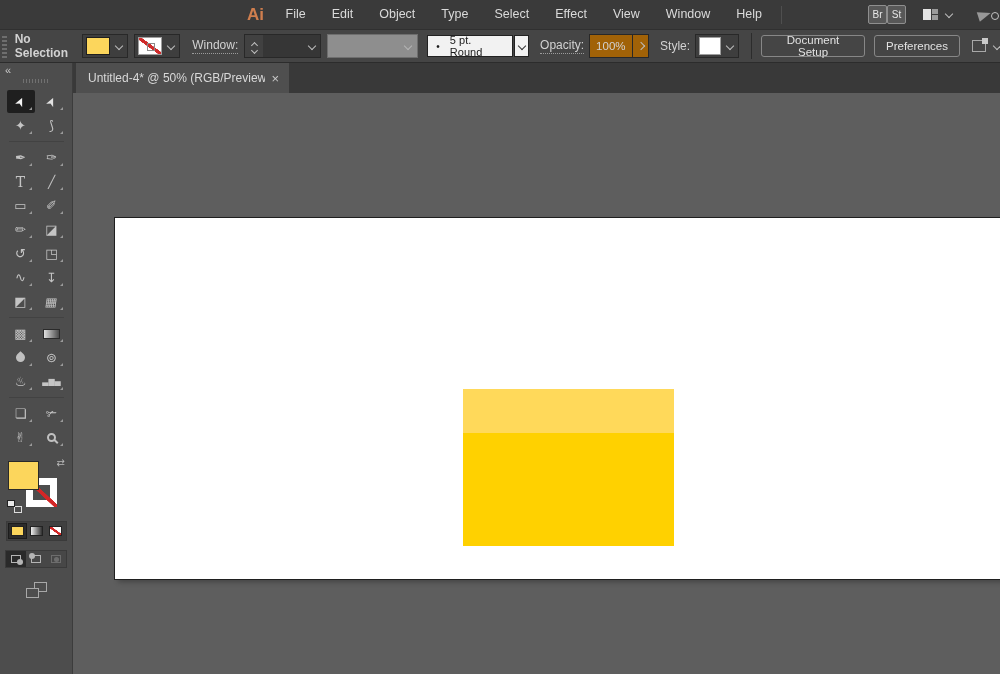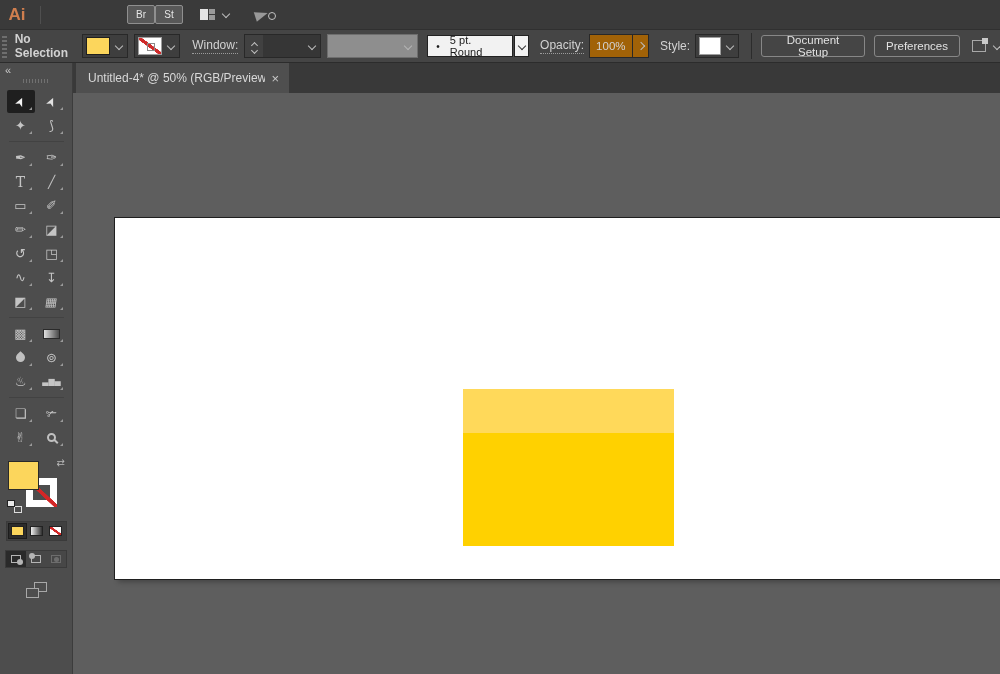--- a/index.html
+++ b/index.html
@@ -1,26 +1,26 @@
 <!DOCTYPE html>
 <html><head>
 <meta charset="utf-8">
 <style>
   * { box-sizing: border-box; margin: 0; padding: 0; user-select: none; }
   html,body { width:1000px; height:674px; overflow:hidden; }
   body { font-family:"Liberation Sans", sans-serif; }
   .app { width:1000px; height:674px; display:flex; flex-direction:column; background:#5e5e5e; }
 
   
-  .menubar { height:29px; background:#3a3a3a; display:flex; align-items:center; flex:0 0 auto; }
+  .menubar { height:29px; background:#3a3a3a; display:flex; align-items:center; flex:0 0 auto;justify-content:flex-end; }
   .logo { width:34px; text-align:center; color:#cf7e4e; font-weight:bold; font-size:17px; }
   .menu-items { display:flex; height:100%; align-items:center; }
   .menu-item { padding:0 13px; font-size:12.5px; color:#dadada; line-height:29px; cursor:default; }
   .mb-sep { width:1px; height:18px; background:#4f4f4f; margin-left:6px; }
-  .sq-btn { width:28px; height:19px; border:1px solid #8f8f8f; border-radius:2px; background:#585858;
+  .sq-btn { width:19px; height:19px; border:1px solid #8f8f8f; border-radius:2px; background:#585858;
             color:#e6e6e6; font-size:10px; display:flex; align-items:center; justify-content:center; }
   .br { margin-left:86px; } .st { }
   .ws-wrap { display:flex; align-items:center; margin-left:17px; }
   .ws-icon { width:16px; height:12px; display:grid; grid-template-columns:8px 6px; grid-template-rows:5px 5px; gap:1px; }
   .ws-icon .a { grid-row:1/3; background:#e4e4e4; }
   .ws-icon .b, .ws-icon .c { background:#9a9a9a; }
   .chv { width:6px; height:6px; border-right:1.5px solid #bdbdbd; border-bottom:1.5px solid #bdbdbd;
          transform:rotate(45deg); display:inline-block; }
   .chv.up { transform:rotate(-135deg); margin-top:4px; }
   .chv.right { transform:rotate(-45deg); }
@@ -151,20 +151,31 @@
   .art-rect-top { position:absolute; left:348px; top:171px; width:211px; height:44px; }
   .art-rect-bottom { position:absolute; left:348px; top:215px; width:211px; height:113px; }
 </style>
 </head>
 <body>
 
 <div class="app" data-name="illustrator-window">
 
   <div class="menubar" data-name="menu-bar">
     <div class="logo" data-name="illustrator-logo">Ai</div>
+    <div class="menu-items" data-name="menu-items">
+        <div class="menu-item" data-name="menu-file">File</div>
+        <div class="menu-item" data-name="menu-edit">Edit</div>
+        <div class="menu-item" data-name="menu-object">Object</div>
+        <div class="menu-item" data-name="menu-type">Type</div>
+        <div class="menu-item" data-name="menu-select">Select</div>
+        <div class="menu-item" data-name="menu-effect">Effect</div>
+        <div class="menu-item" data-name="menu-view">View</div>
+        <div class="menu-item" data-name="menu-window">Window</div>
+        <div class="menu-item" data-name="menu-help">Help</div>
+      </div>
     <div class="mb-sep" data-name="menu-separator"></div>
     <div class="sq-btn br" data-name="bridge-button">Br</div>
     <div class="sq-btn st" data-name="stock-button">St</div>
     <div class="ws-wrap" data-name="workspace-switcher-button">
       <span class="ws-icon" data-name="workspace-layout-icon">
           <span class="a"></span>
           <span class="b"></span>
           <span class="c"></span>
         </span>
       <span class="chv" data-name="chevron-down-icon"></span>

